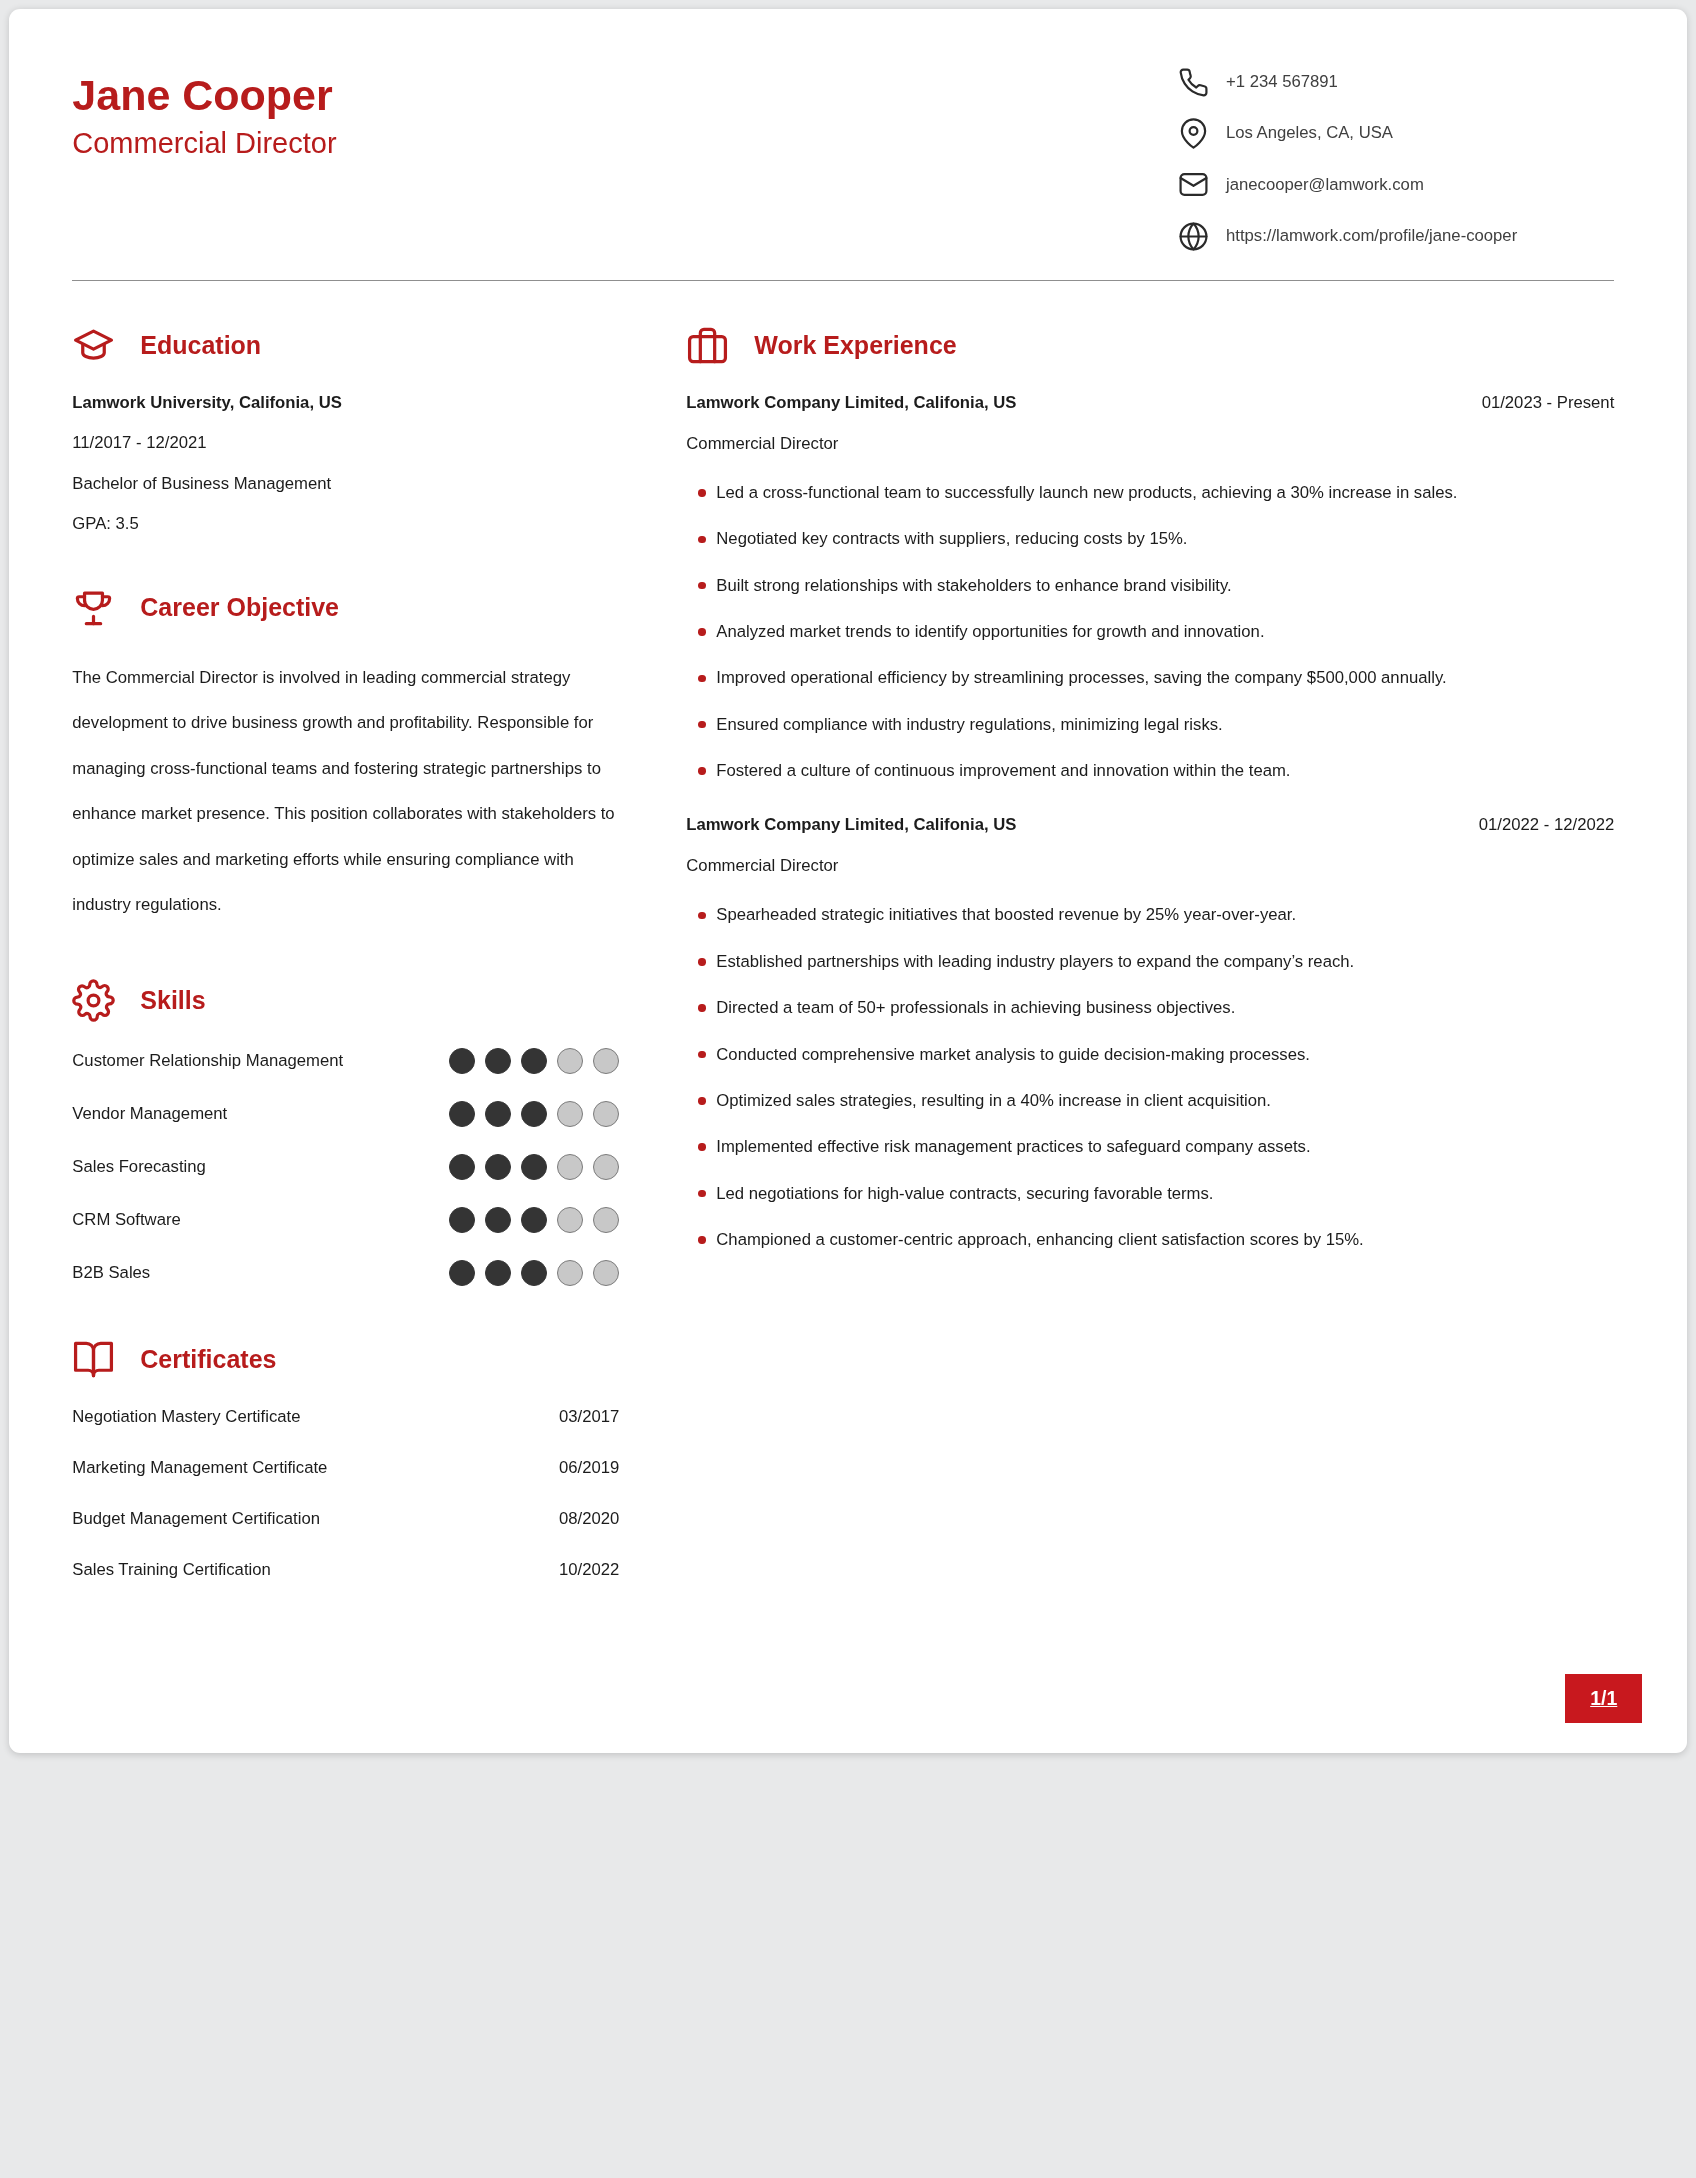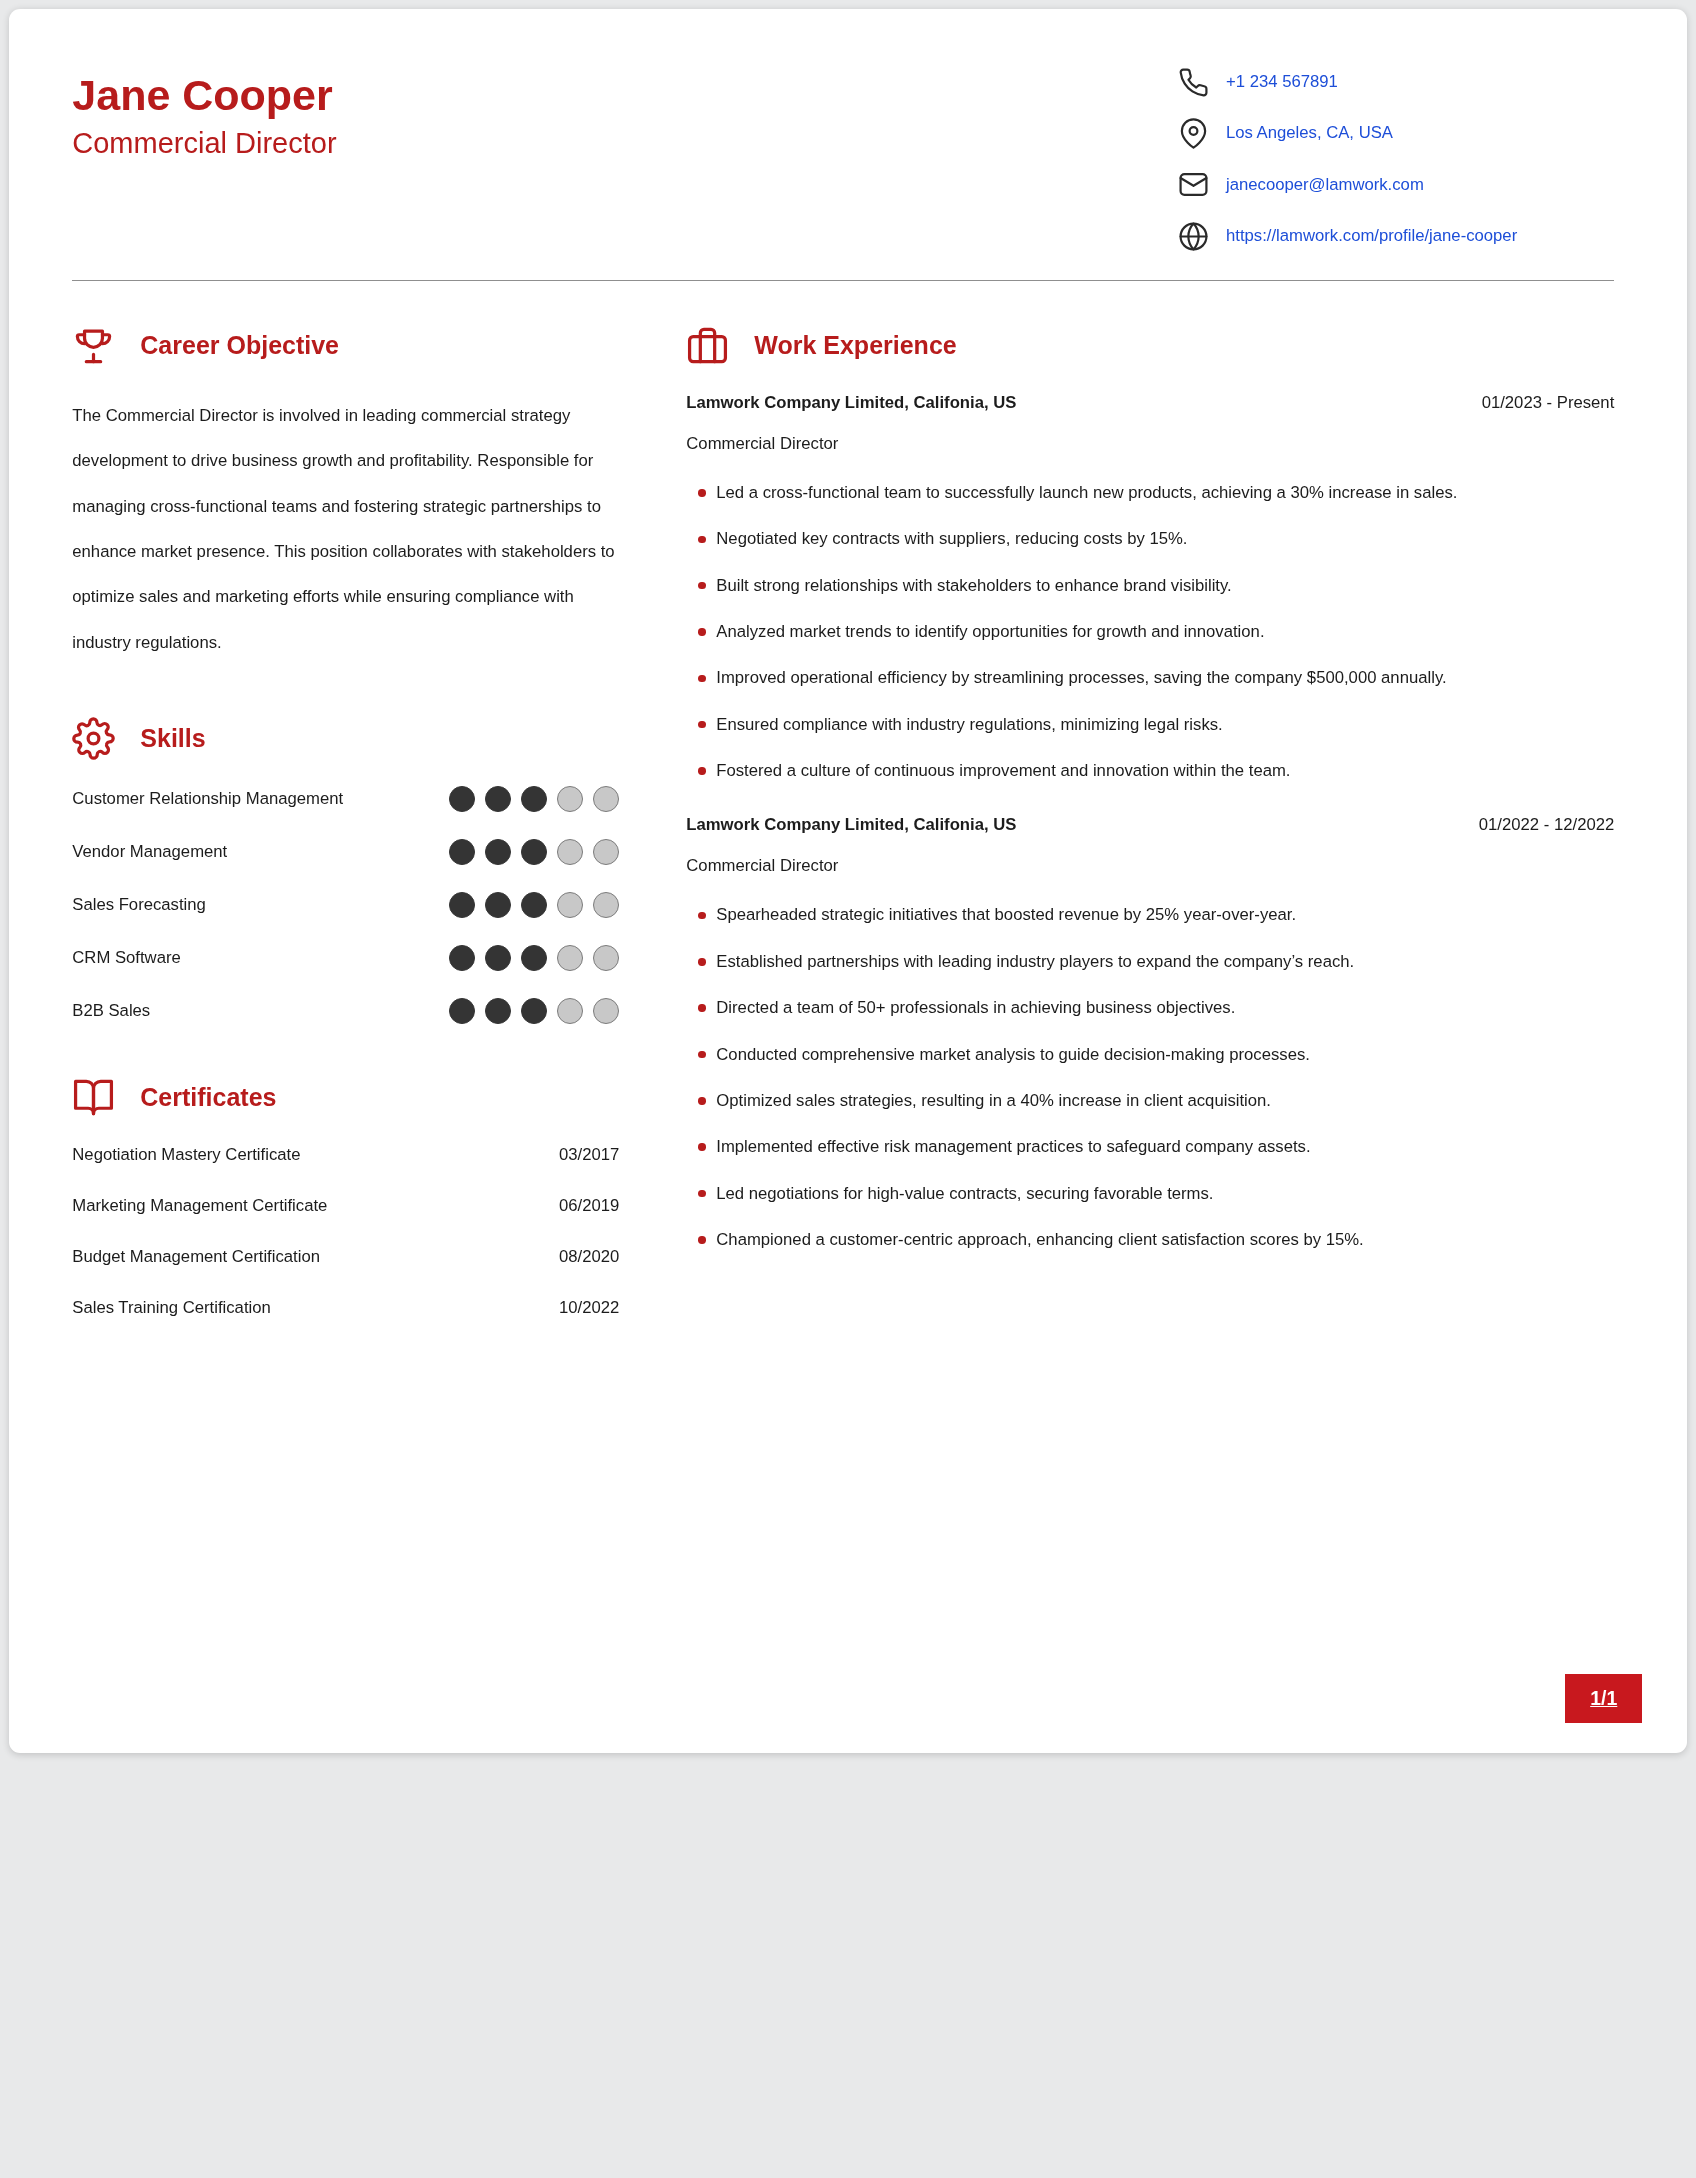--- a/index.html
+++ b/index.html
@@ -29,21 +29,21 @@
   .header{display:flex;justify-content:space-between;align-items:flex-start;}
   .identity h1{
     margin:15px 0 7.4px;
     font-size:43px;line-height:1.1;
     font-weight:700;color:var(--accent);
   }
   .identity .job-title{
     font-size:29px;color:var(--accent);font-weight:400;
   }
   .contact{display:flex;flex-direction:column;gap:20.4px;margin-top:9.3px;width:436px;}
-  .contact-row{display:flex;align-items:center;gap:16.7px;font-size:16.7px;color:#1d4ed8;}
+  .contact-row{display:flex;align-items:center;gap:16.7px;font-size:16.7px;color:#404040;}
   .cicon{width:31px;height:31px;flex:0 0 31px;color:#2a2a2a;display:inline-flex;}
   .cicon svg{width:100%;height:100%;}
   .divider{border-bottom:1.9px solid #8f8f8f;margin-top:28px;}
   
   .columns{display:flex;gap:67px;margin-top:43px;}
   .col-left{flex:0 0 547px;width:547px;}
   .col-right{flex:1;min-width:0;}
   
   .sec-head{display:flex;align-items:center;gap:25px;margin:0 0 26px;}
   .sec-icon{width:43px;height:43px;flex:0 0 43px;color:var(--accent);display:inline-flex;}
@@ -130,20 +130,35 @@
       </div>
     </div>
   </header>
 
   <div class="divider"></div>
 
   <div class="columns">
 
     <div class="col-left">
 
+      <section>
+        <div class="sec-head">
+          <span class="sec-icon">
+            <svg viewBox="0 0 24 24" fill="none" stroke="currentColor" stroke-width="1.8" stroke-linecap="round" stroke-linejoin="round">
+                <path d="M22 9 12 4 2 9l10 5 10-5z"></path>
+                <path d="M6 11.5V16c0 1.66 2.69 3 6 3s6-1.34 6-3v-4.5"></path>
+              </svg>
+          </span>
+          <h2>Education</h2>
+        </div>
+        <p class="line bold">Lamwork University, Califonia, US</p>
+        <p class="line">11/2017 - 12/2021</p>
+        <p class="line">Bachelor of Business Management</p>
+        <p class="line">GPA: 3.5</p>
+      </section>
 
       <section>
         <div class="sec-head">
           <span class="sec-icon">
             <svg viewBox="0 0 24 24" fill="none" stroke="currentColor" stroke-width="1.8" stroke-linecap="round" stroke-linejoin="round">
                 <path d="M8 21h8"></path>
                 <path d="M12 17v4"></path>
                 <path d="M7 4h10v4a5 5 0 0 1-10 0V4z"></path>
                 <path d="M7 6H4a1 1 0 0 0-1 1 4 4 0 0 0 4 4"></path>
                 <path d="M17 6h3a1 1 0 0 1 1 1 4 4 0 0 1-4 4"></path>

